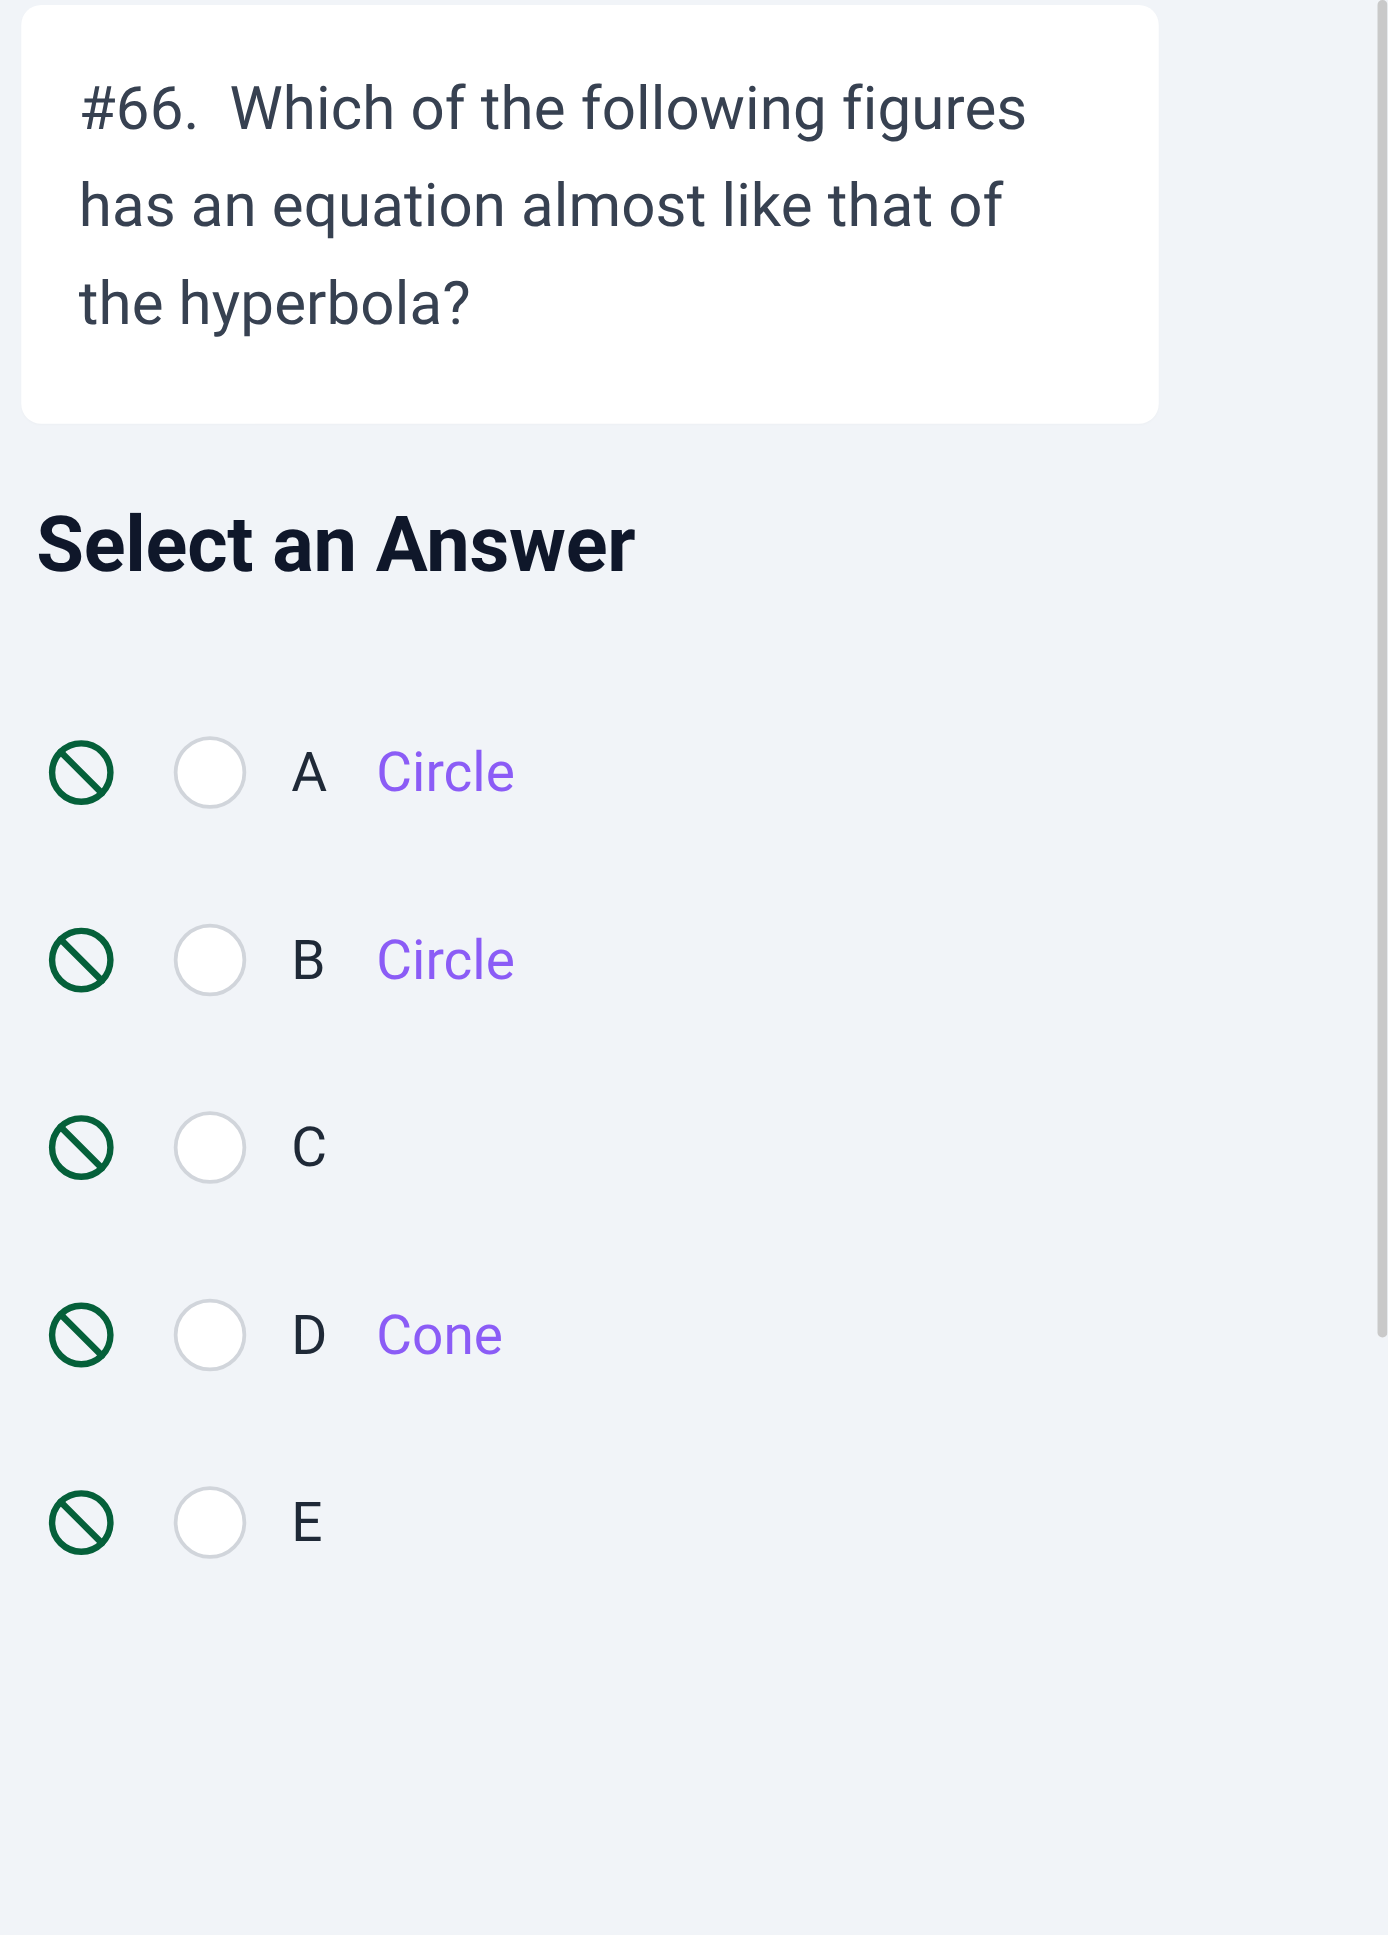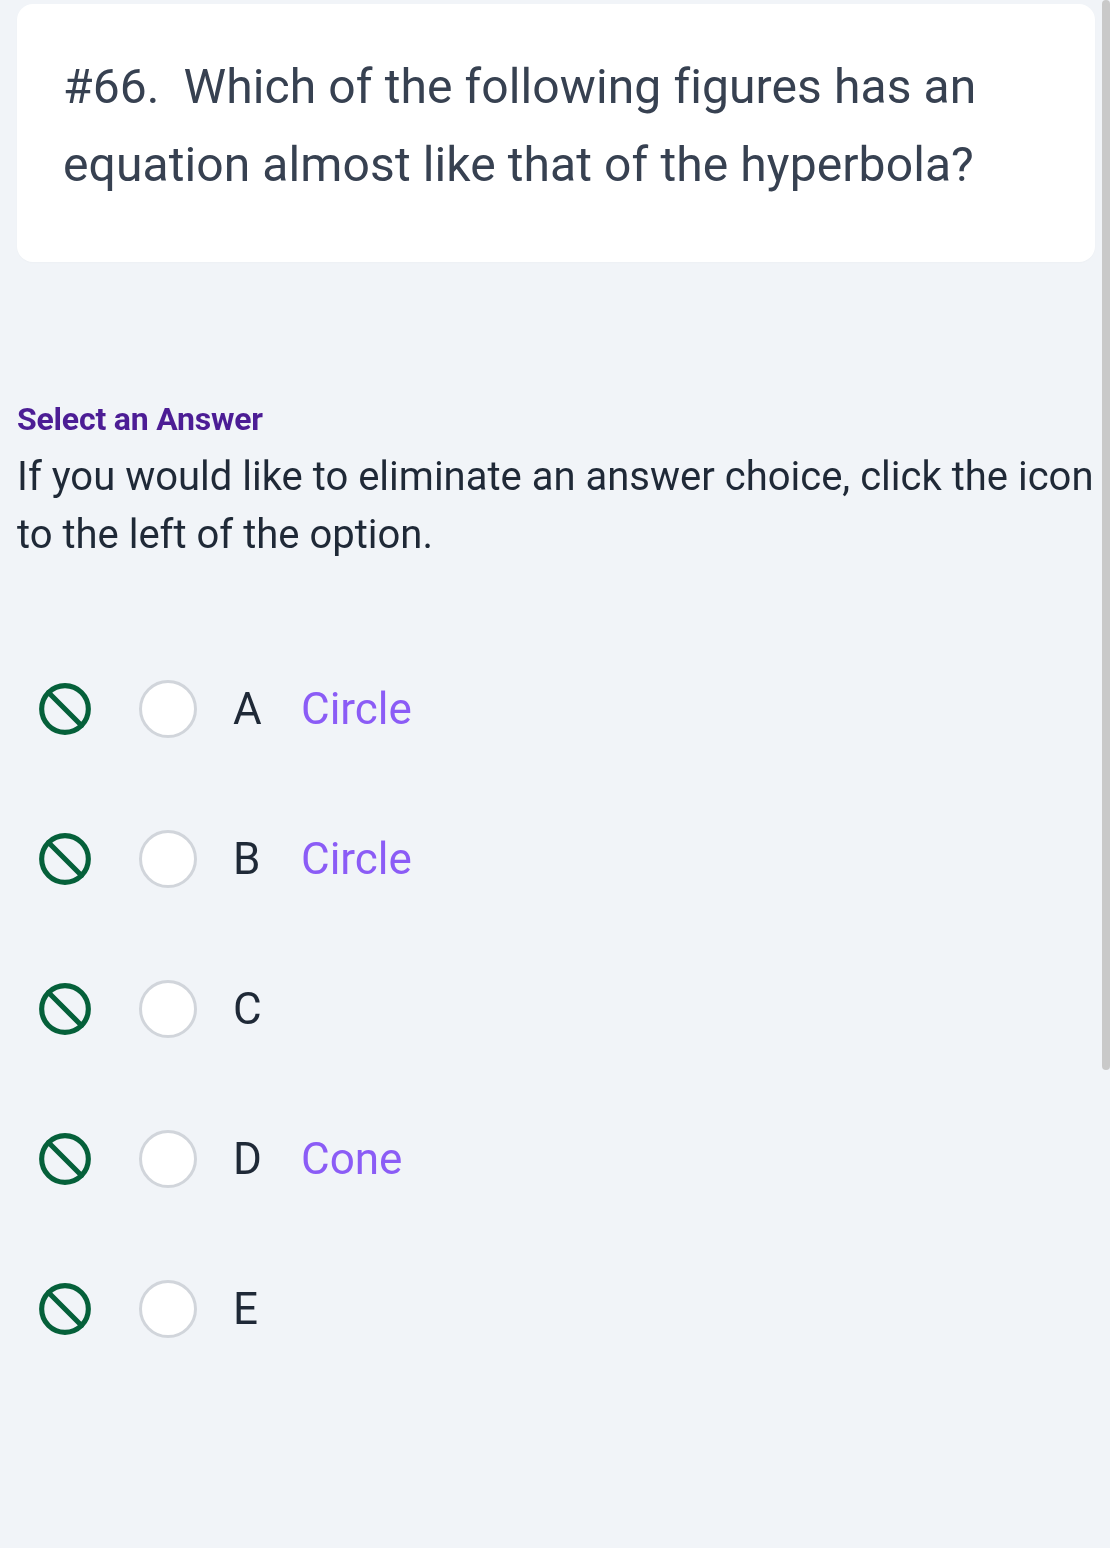--- a/index.html
+++ b/index.html
@@ -28,44 +28,45 @@
     top: 0;
     width: 8px;
     height: 1070px;
     background: #c9c9c9;
     border-radius: 4px;
   }
   .question-card {
     position: absolute;
     left: 17px;
     top: 4px;
-    width: 1078px;
+    width: 910px;
     background: #ffffff;
     border-radius: 16px;
     padding: 44px 46px 58px 46px;
     box-shadow: 0 1px 2px rgba(0,0,0,0.02);
   }
   .question-text {
     font-size: 48px;
     line-height: 1.62;
     color: #374151;
     font-weight: 400;
     letter-spacing: 0.1px;
   }
   .answers-section {
     position: absolute;
     left: 17px;
     top: 400px;
     width: 1078px;
   }
   .select-heading {
-    font-size: 32px;
+    font-size: 62px;
     font-weight: 700;
-    color: #4c1d95;
+    color: #0f172a;
     letter-spacing: -0.2px;
+    margin-left: 12px;
   }
   .instruction {
     font-size: 40px;
     line-height: 1.45;
     color: #1f2937;
     margin-top: 10px;
     font-weight: 400;
   }
   .options {
     margin-top: 70px;
@@ -115,21 +116,20 @@
 
 <div class="question-card">
   <p class="question-text">
     <span>#66.</span>&nbsp;
     <span>Which of the following figures has an equation almost like that of the hyperbola?</span>
   </p>
 </div>
 
 <div class="answers-section">
   <h2 class="select-heading">Select an Answer</h2>
-  <p class="instruction">If you would like to eliminate an answer choice, click the icon to the left of the option.</p>
 
   <div class="options">
 
     <div class="option-row">
       <span class="ban-wrap">
         <svg class="ban-svg" width="56" height="56" viewBox="0 0 24 24" fill="none" stroke="#05603a" stroke-width="2.2" stroke-linecap="round">
           <circle cx="12" cy="12" r="10"></circle>
             <line x1="4.93" y1="4.93" x2="19.07" y2="19.07"></line>
         </svg>
       </span>

